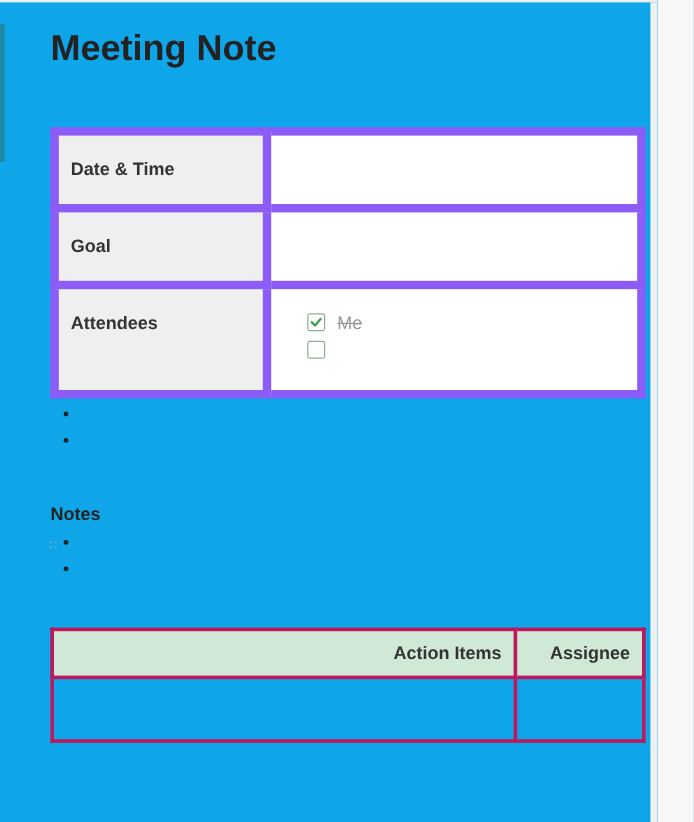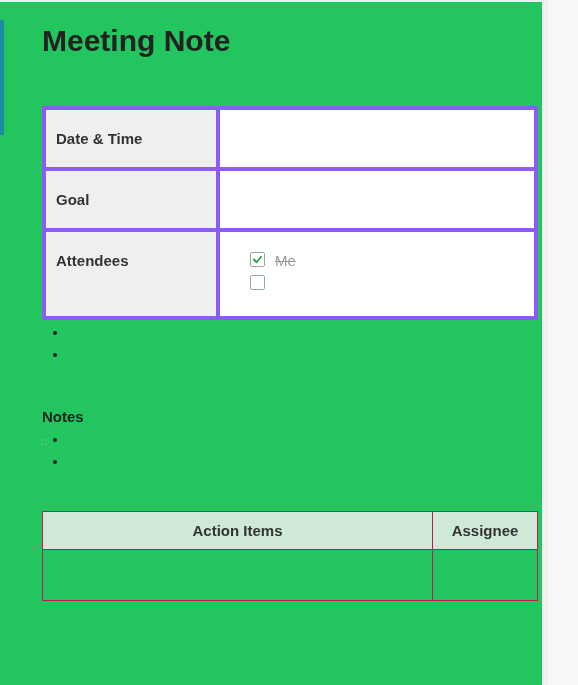--- a/index.html
+++ b/index.html
@@ -1,36 +1,36 @@
 <!DOCTYPE html>
 <html><head>
 <meta charset="utf-8">
 <style>
   html,body{margin:0;padding:0;background:#f7f7f7;font-family:"Segoe UI","Helvetica Neue",Arial,sans-serif;color:#222}
-  .page{width:548px;height:685px;background:#22c55e;position:relative;overflow:hidden;box-sizing:border-box}
+  .page{width:548px;height:685px;background:#0ea5e9;position:relative;overflow:hidden;box-sizing:border-box}
   .topline{position:absolute;top:0;left:0;right:0;height:2px;background:#eee}
   .blue-tab{position:absolute;left:0;top:20px;width:4px;height:115px;background:#1f8aa3}
   .content{padding:20px 42px 40px 42px}
   h1{font-size:30px;font-weight:700;margin:4px 0 48px 0;color:#222}
   table{border-collapse:collapse;width:496px}
-  .meta-table td,.meta-table th{border:4px solid #8b5cf6;padding:20px 10px;vertical-align:top;font-size:15px}
+  .meta-table td,.meta-table th{border:7px solid #8b5cf6;padding:20px 10px;vertical-align:top;font-size:15px}
   .meta-table th{background:#efefef;text-align:left;font-weight:600;width:150px;color:#333}
   .meta-table td{background:#fff}
   .check-row{display:flex;gap:10px;margin-bottom:6px;margin-left:20px}
   .checkbox{width:15px;height:15px;border:1.5px solid #8fae8f;border-radius:2px;display:inline-flex;align-items:center;justify-content:center;background:#fff;box-sizing:border-box}
   .checkbox.checked svg{display:block}
   .checkbox svg{display:none}
   .done-text{color:#9a9a9a;text-decoration:line-through;font-size:15px}
   .plain-text{font-size:15px}
   .section-heading{font-weight:700;font-size:15px;margin:40px 0 6px 0;color:#222}
   .bullets{list-style:disc;padding-left:26px;margin:4px 0 0 0}
   .bullets li{height:22px;font-size:14px}
   .drag-handle{position:absolute;left:46px;width:10px;height:10px;opacity:.35}
   .drag-handle svg{display:block}
-  .action-table th,.action-table td{border:1px solid #be185d;padding:10px 10px;font-size:15px;text-align:center;vertical-align:top}
+  .action-table th,.action-table td{border:3px solid #be185d;padding:10px 10px;font-size:15px;text-align:right;vertical-align:top}
   .action-table th{background:#d0e9d7;font-weight:600;color:#333}
   .action-table .col-assignee{width:84px}
   .action-check-row{display:flex;align-items:center;gap:10px;margin:2px 0 6px 16px}
   .action-checkbox{width:15px;height:15px;border:1.5px solid #bbb;border-radius:2px;background:#fff;box-sizing:border-box;flex:none}
   .highlight{background:#fdf3b8}
   .empty-row td{height:30px}
   .right-scroll{position:absolute;right:0;top:2px;bottom:0;width:6px;background:#f0f0f0}
   .notes-wrap{position:relative}
 </style>
 </head>

